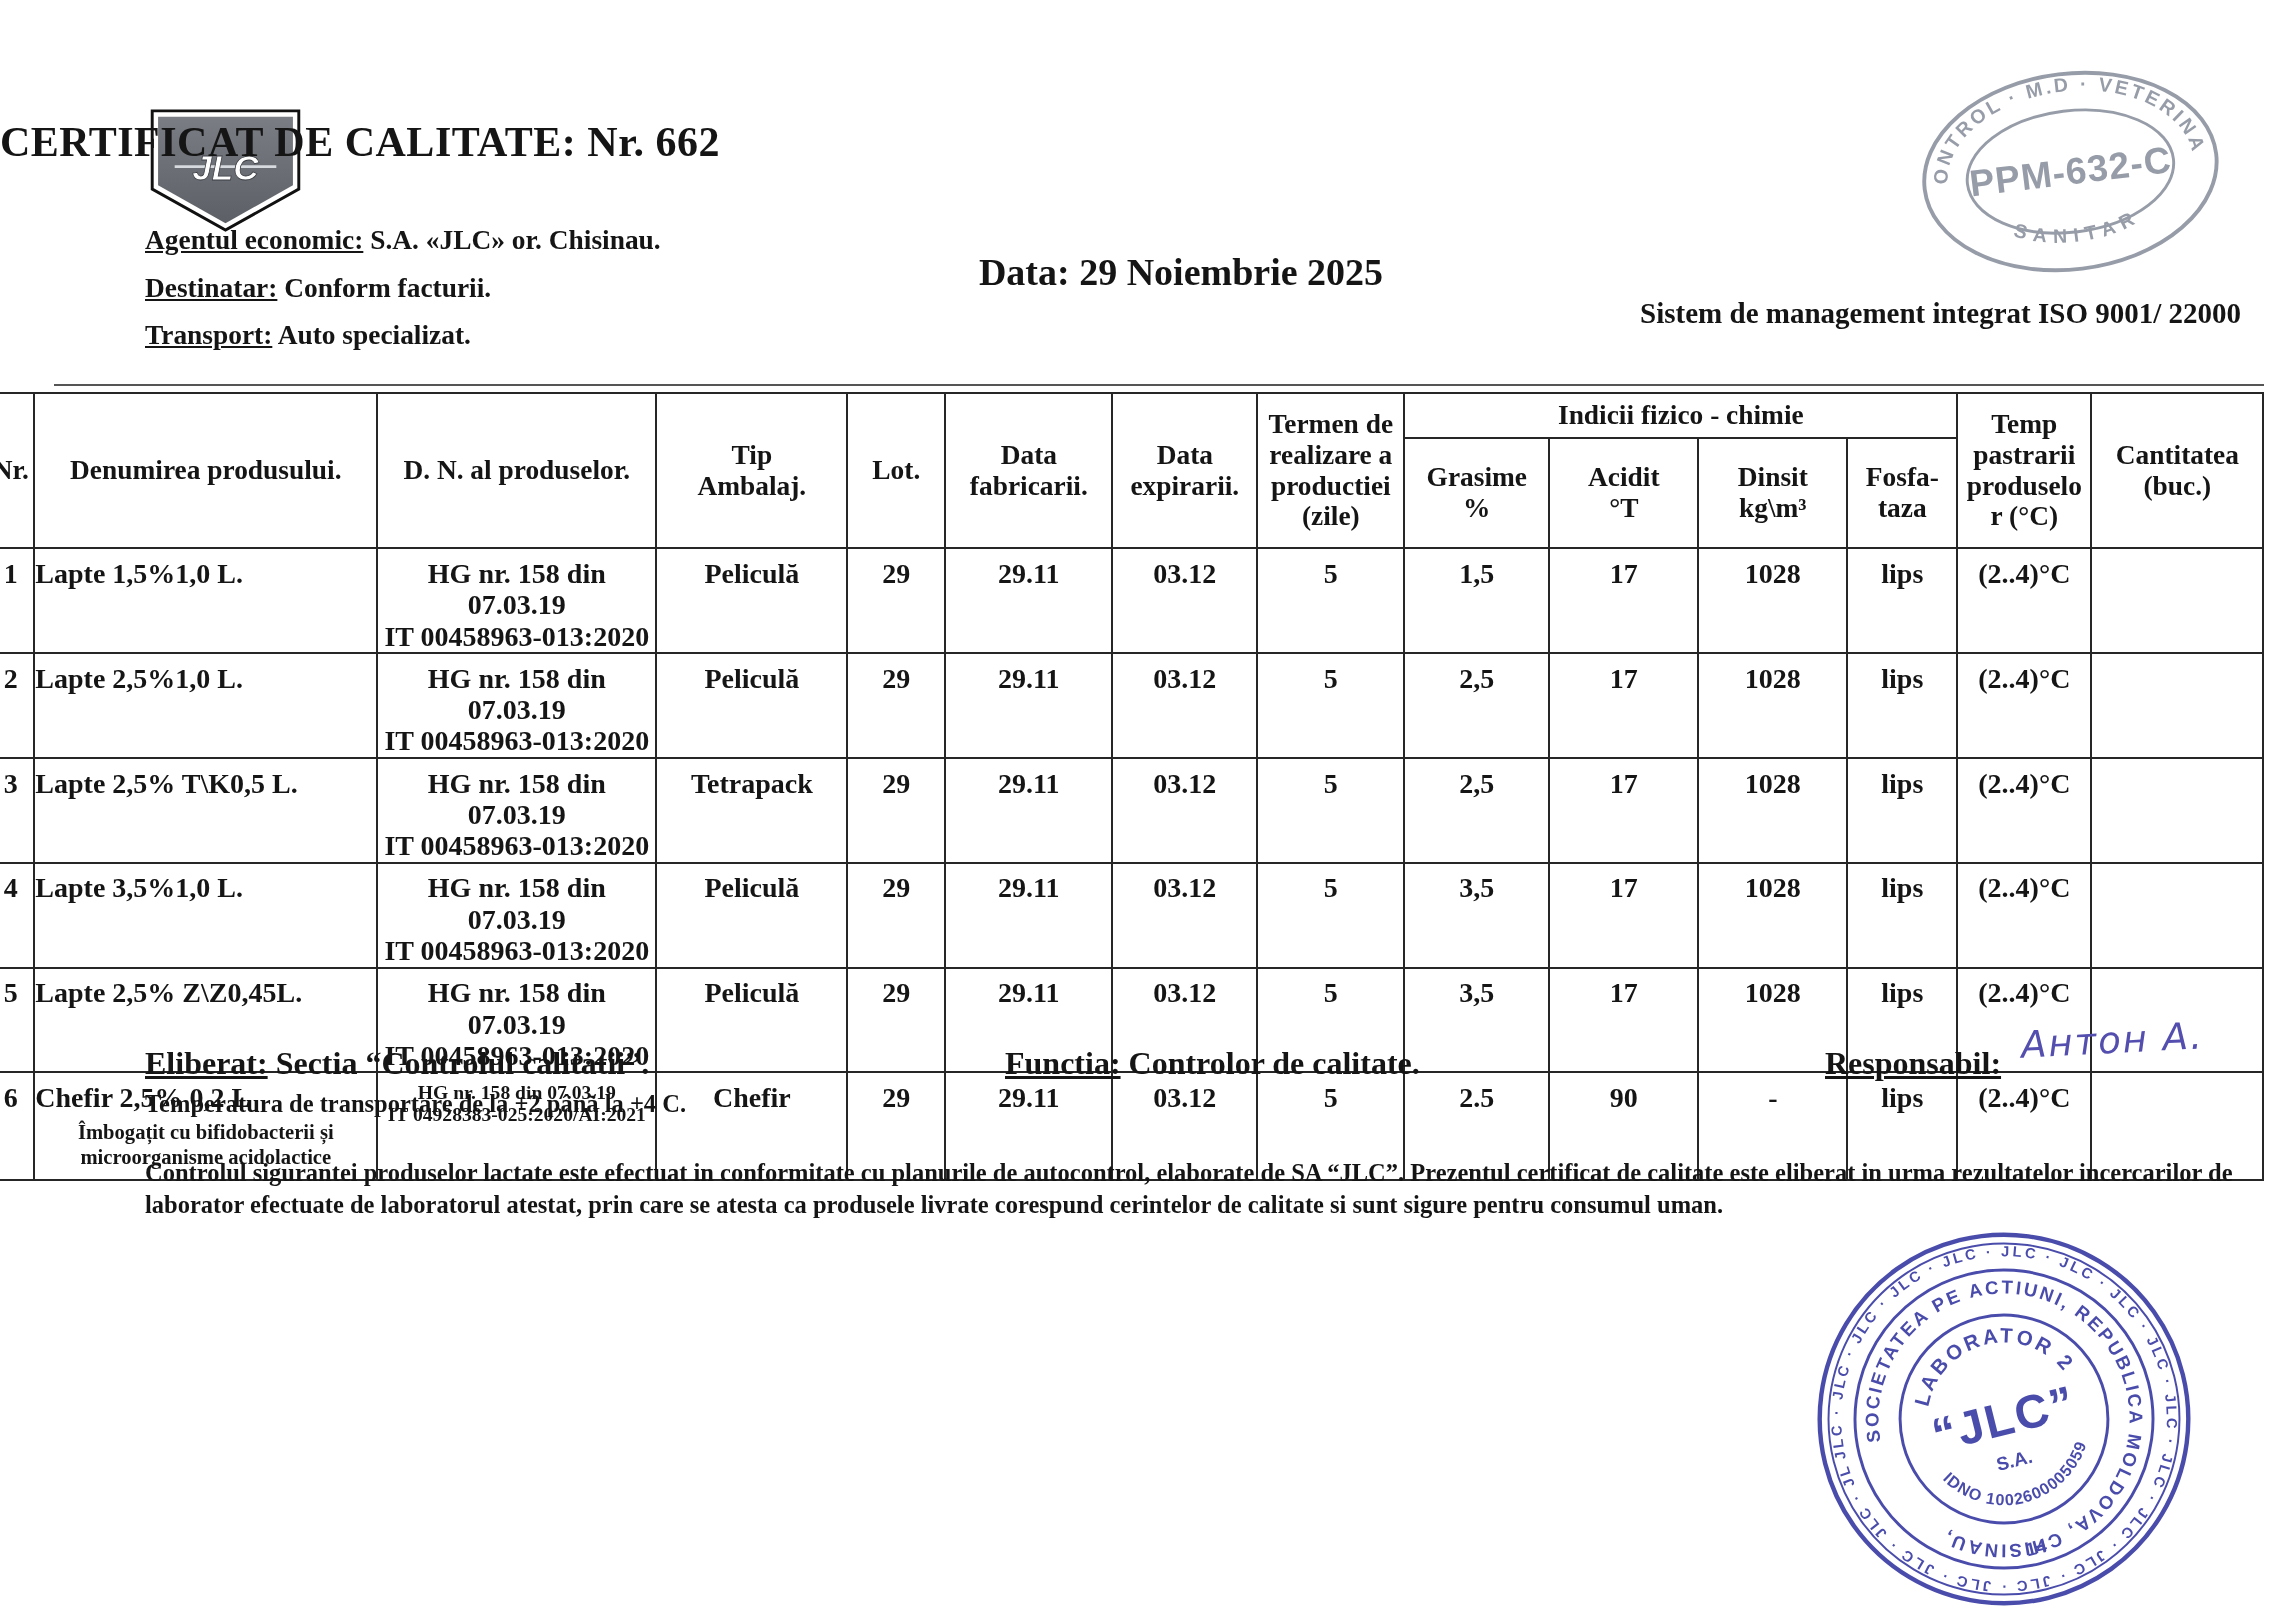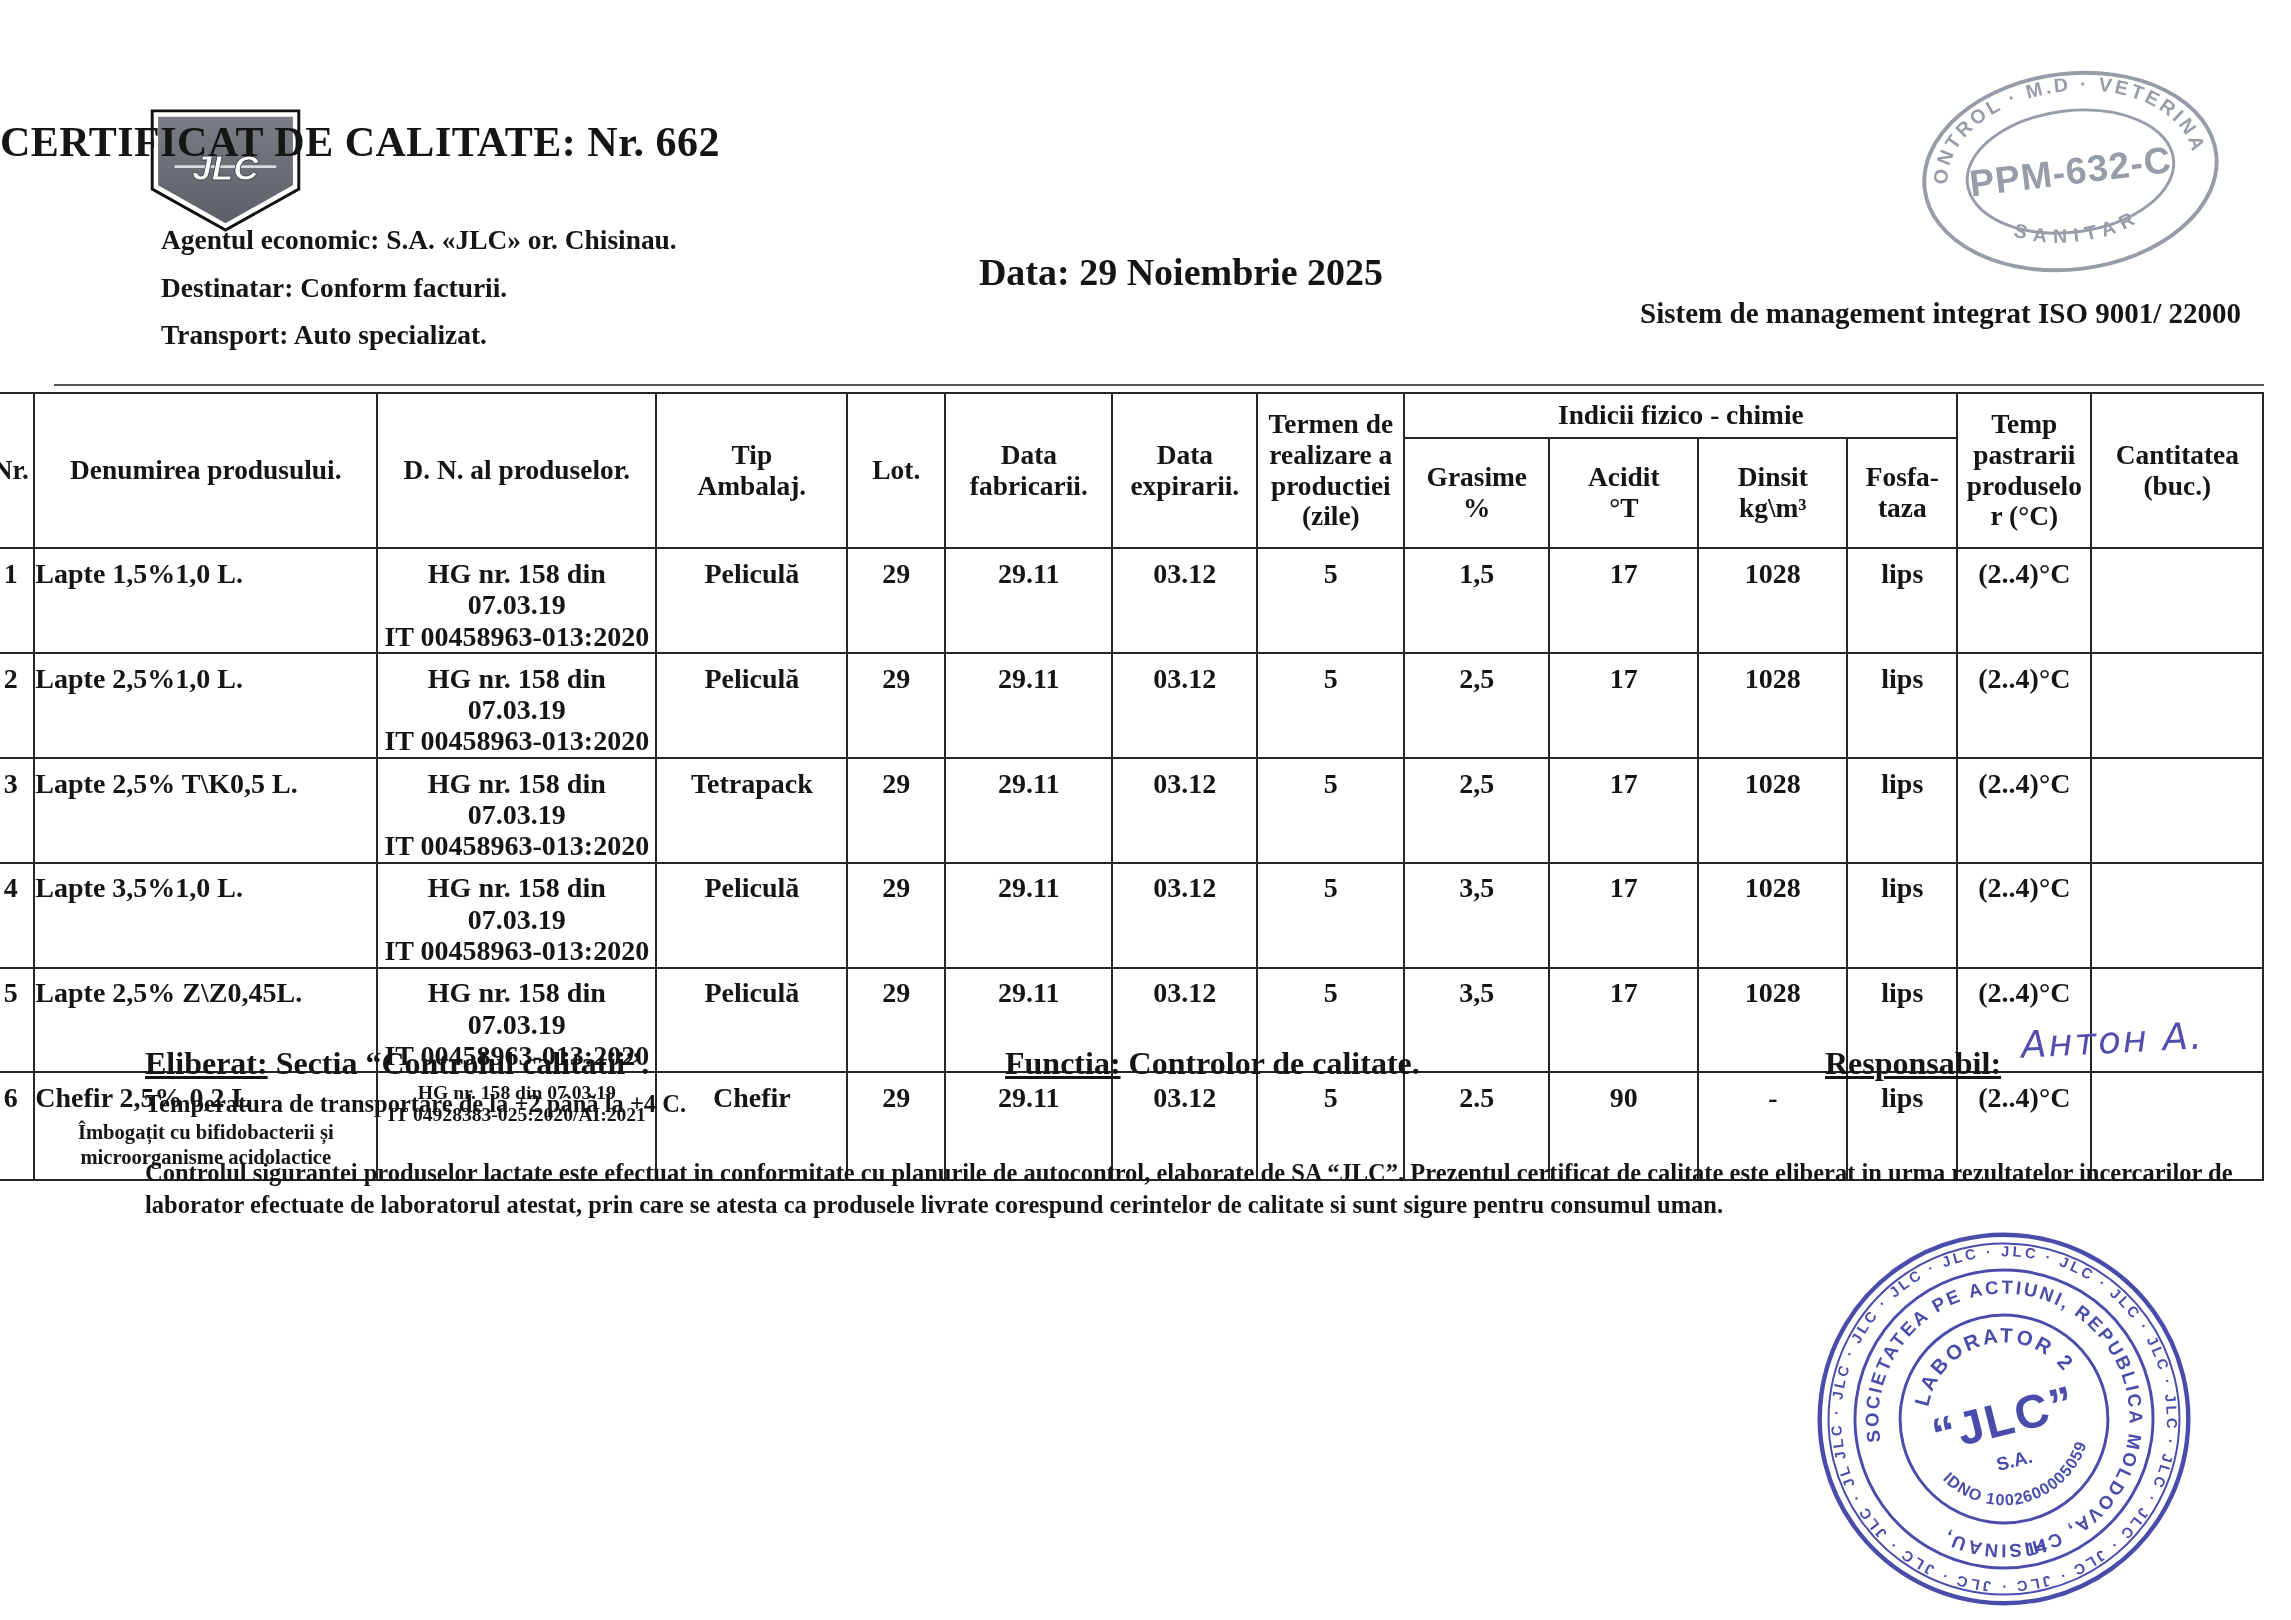--- a/index.html
+++ b/index.html
@@ -4,21 +4,21 @@
 <style>
   html,body{margin:0;padding:0;background:#e8e8e8;}
   .page{
     position:relative; width:2292px; height:1620px; background:#ffffff;
     font-family:"Liberation Serif", serif; color:#151515; overflow:hidden;
   }
   
   .logo{position:absolute; left:147px; top:106px; width:157px; height:129px;}
   .hdr-fields{position:absolute; left:145px; top:225px; font-size:27.4px; font-weight:bold;}
   .hdr-field{margin-bottom:16.7px; white-space:nowrap;}
-  .hdr-label{margin-left:16px;}
+  .hdr-label{text-decoration:underline;}
   .title{position:absolute; left:0; top:118px; width:1928px; text-align:left;
          font-size:42px; font-weight:bold; letter-spacing:0.5px;}
   .dateline{position:absolute; left:35px; top:250px; width:2292px; text-align:center;
          font-size:38px; font-weight:bold;}
   .isoline{position:absolute; right:51px; top:297px; font-size:29px; font-weight:bold;}
   .oval-stamp{position:absolute; left:1909px; top:57px; width:323px; height:230px;
          transform:rotate(-7deg); opacity:.92;}
   
   .tbl-wrap{position:absolute; left:-13.7px; top:392px;}
   .scan-line{position:absolute; left:54px; top:384px; width:2210px; height:0;

